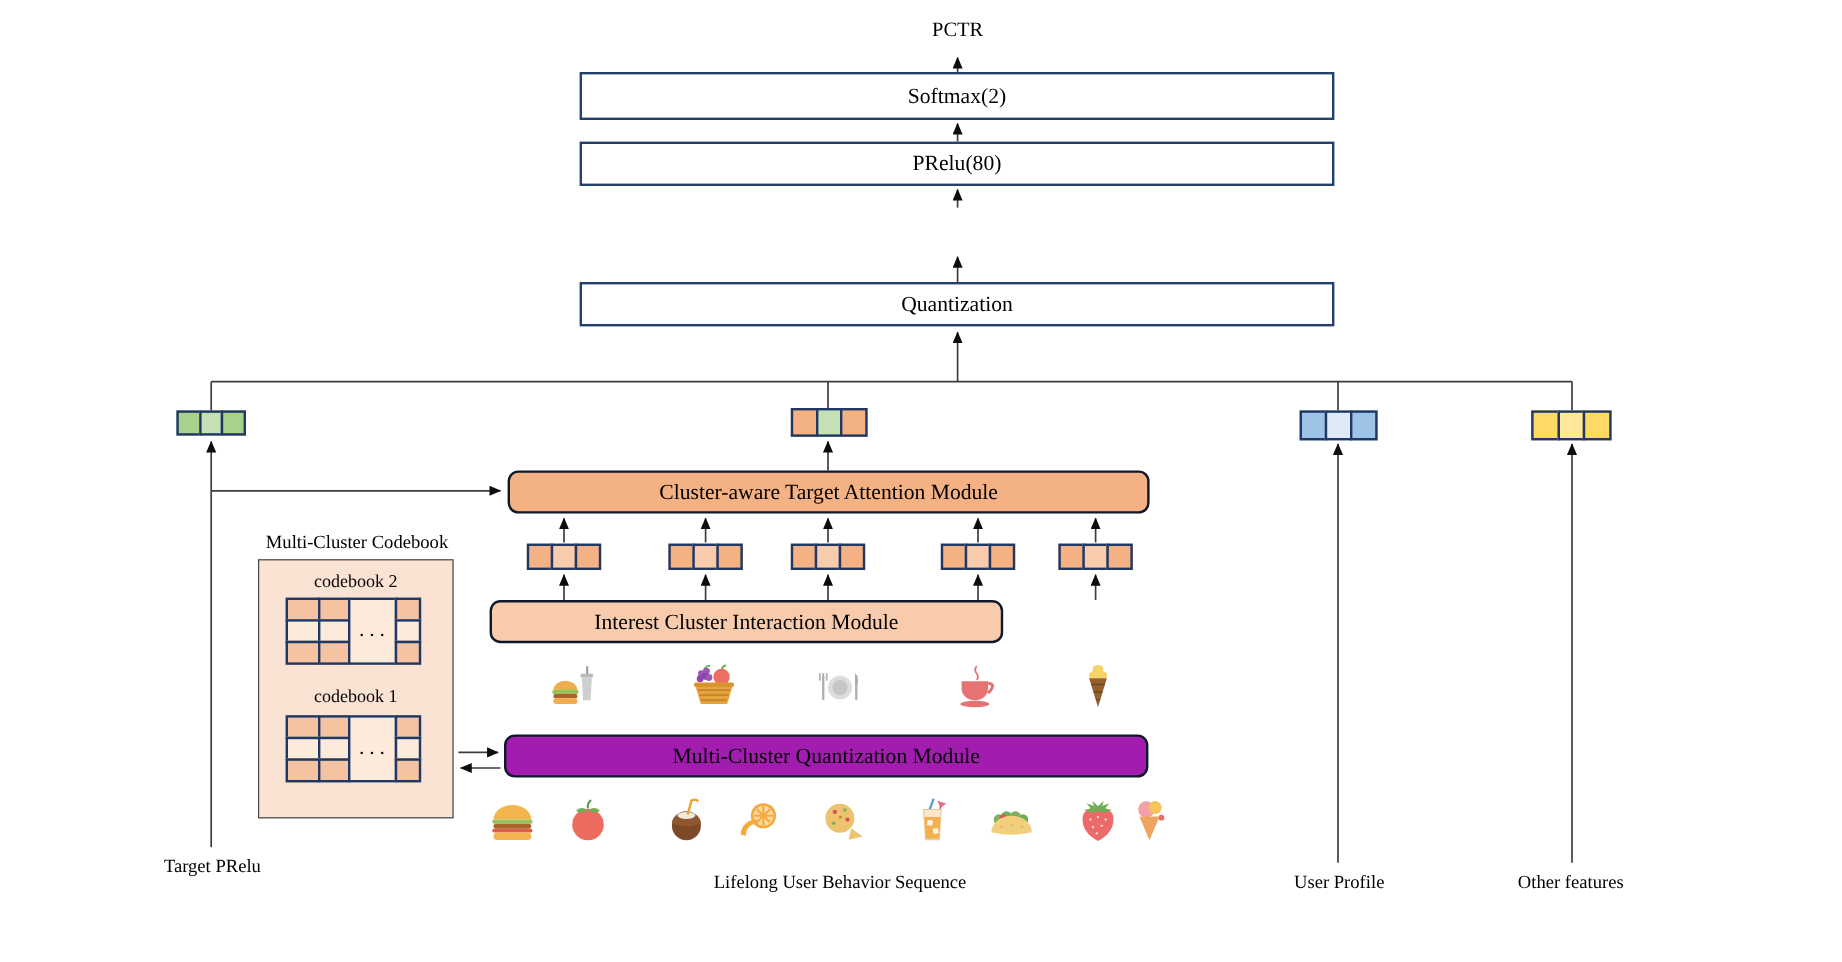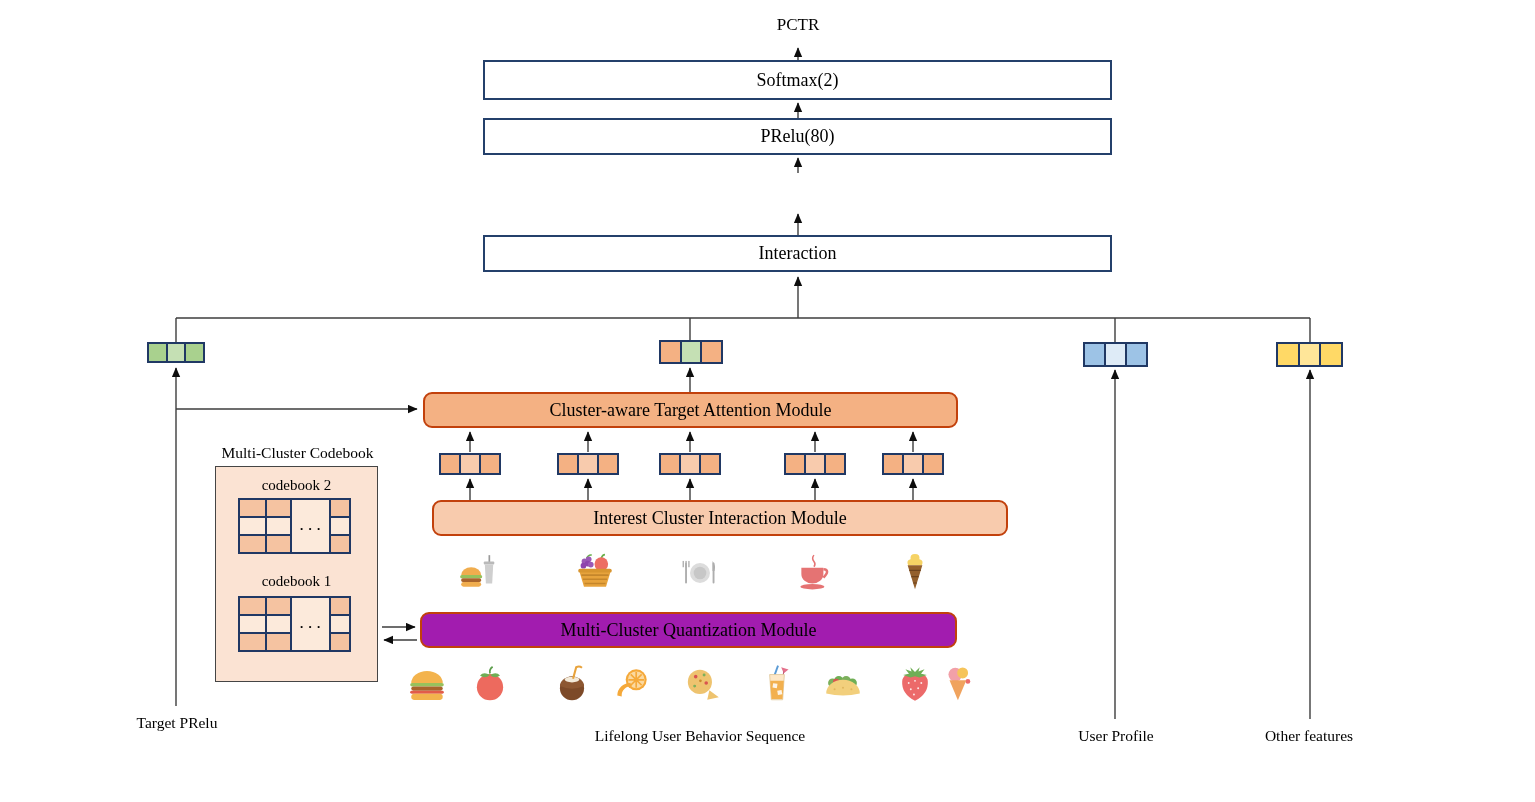--- a/index.html
+++ b/index.html
@@ -21,25 +21,25 @@
     position:absolute;left:483px;width:629px;height:37px;background:#ffffff;
     border:2px solid #24406b;display:flex;align-items:center;justify-content:center;
     font-size:18px;
   }
   .l1{top:60px;height:40px;}
   .l2{top:118px;}
   .l3{top:173px;}
   .l4{top:235px;}
 
   .module{
-    position:absolute;height:36px;border:2px solid #c2410c;border-radius:9px;
+    position:absolute;height:36px;border:2px solid #0f172a;border-radius:9px;
     display:flex;align-items:center;justify-content:center;font-size:18px;
   }
   .attention{left:423px;top:392px;width:535px;background:#f4b183;}
-  .interaction{left:432px;top:500px;width:576px;background:#f8cbad;}
+  .interaction{left:408px;top:500px;width:428px;background:#f8cbad;}
   .quantization{left:420px;top:612px;width:537px;background:#a21caf;}
 
   .token{position:absolute;display:flex;height:23px;width:60px;}
   .token .cell{flex:1;border:2px solid #203864;}
   .token .cell + .cell{margin-left:-2px;}
   .tok-target{left:147px;top:342px;width:58px;height:21px;}
   .tok-interest{left:659px;top:340px;width:64px;height:24px;}
   .tok-user{left:1083px;top:342px;width:65px;height:25px;}
   .tok-other{left:1276px;top:342px;width:67px;height:25px;}
   .cluster-token{top:453px;width:62px;height:22px;}
@@ -114,21 +114,21 @@
       <path d="M913 500 V479" marker-end="url(#ah)"></path>
 
       <path d="M382 627 H415" marker-end="url(#ah)"></path>
       <path d="M417 640 H384" marker-end="url(#ah)"></path>
     </g>
   </svg>
 
   <div class="lbl pctr">PCTR</div>
   <div class="layer l1">Softmax(2)</div>
   <div class="layer l2">PRelu(80)</div>
-  <div class="layer l4">Interaction</div>
+  <div class="layer l4">Quantization</div>
 
   <div class="token tok-target">
       <div class="cell" style="background: rgb(169, 209, 142);"></div>
       <div class="cell" style="background: rgb(197, 224, 180);"></div>
       <div class="cell" style="background: rgb(169, 209, 142);"></div>
     </div>
   <div class="token tok-interest">
       <div class="cell" style="background: rgb(244, 177, 131);"></div>
       <div class="cell" style="background: rgb(197, 224, 180);"></div>
       <div class="cell" style="background: rgb(244, 177, 131);"></div>

